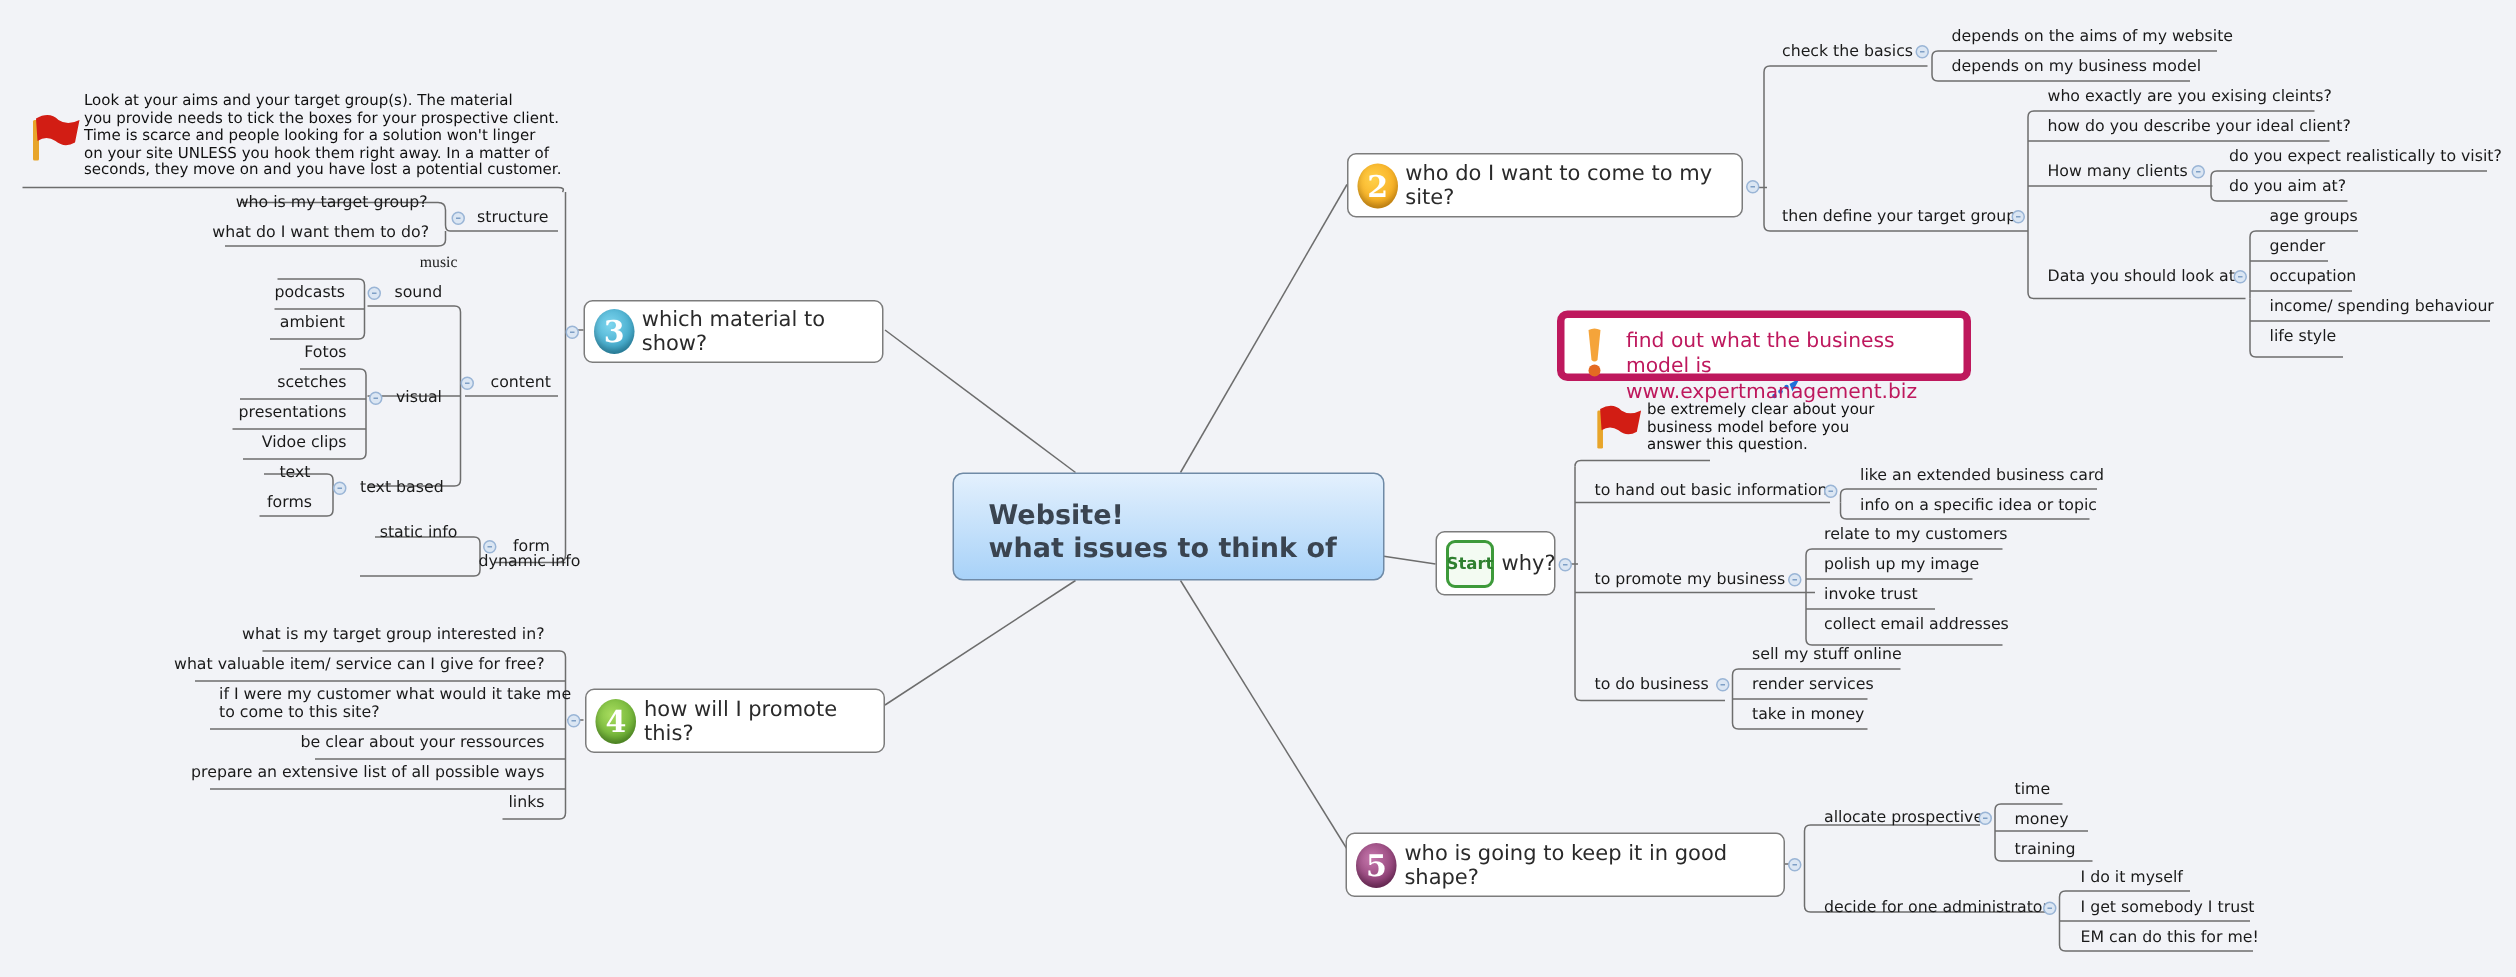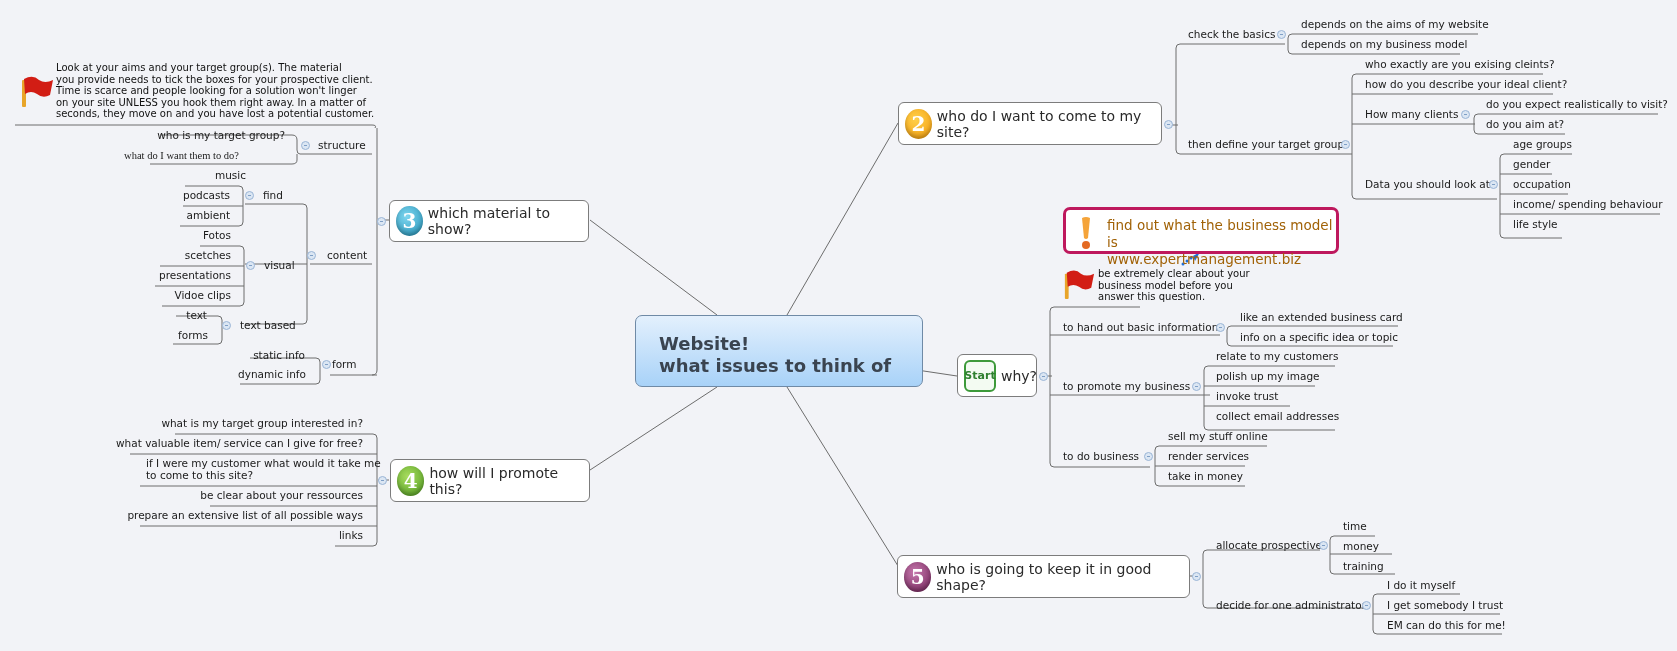--- a/index.html
+++ b/index.html
@@ -35,23 +35,23 @@
     font-size:11px; font-weight:bold; display:flex; align-items:center; justify-content:center;
     margin-right:5px; background:#f3fbf2;
   }
   .collapse {
     position:absolute; width:9px; height:9px; border-radius:50%; border:1px solid #9ab5d6;
     background:#dbe6f3; box-sizing:border-box;
   }
   .collapse::after { content:""; position:absolute; left:2px; top:3px; width:3px; height:1px; background:#7f9fc6; }
   .flag { position:absolute; }
   .callout {
-    position:absolute; left:1063px; top:207px; width:276px; height:47px; box-sizing:border-box;
-    background:#fff; border:3px solid #be185d; border-radius:7px; font-size:13.5px; line-height:17px;
-    color:#a16207; padding:7px 0 0 41px;
+    position:absolute; left:1038px; top:207px; width:276px; height:47px; box-sizing:border-box;
+    background:#fff; border:5px solid #be185d; border-radius:7px; font-size:13.5px; line-height:17px;
+    color:#be185d; padding:7px 0 0 41px;
   }
 </style>
 </head>
 <body>
 
 <svg class="lines" viewBox="0 0 1677 651">
   <g fill="none" stroke="#6d6d6d" stroke-width="1">
 
     <path d="M717 315 L590 220"></path>
     <path d="M787 315 L898 123"></path>
@@ -213,47 +213,47 @@
 </div>
 <div class="note" style="left:1098px; top:268px;">
   <div>be extremely clear about your</div>
   <div>business model before you</div>
   <div>answer this question.</div>
 </div>
 
 <div class="t" style="left:318px; top:139px;">structure</div>
 <div class="collapse" style="left:301px; top:141px;"></div>
 <div class="t r" style="right:1392px; top:129px;">who is my target group?</div>
-<div class="t r" style="right:1438px; top:149px;font-family:Liberation Serif, serif;">what do I want them to do?</div>
+<div class="t r" style="right:1391px; top:149px;">what do I want them to do?</div>
 
 <div class="t" style="left:327px; top:249px;">content</div>
 <div class="collapse" style="left:307px; top:251px;"></div>
 
-<div class="t" style="left:263px; top:189px;">find</div>
+<div class="t" style="left:263px; top:189px;">sound</div>
 <div class="collapse" style="left:245px; top:191px;"></div>
-<div class="t r" style="right:1431px; top:169px;">music</div>
+<div class="t r" style="right:1372px; top:169px;font-family:Liberation Serif, serif;">music</div>
 <div class="t r" style="right:1447px; top:189px;">podcasts</div>
 <div class="t r" style="right:1447px; top:209px;">ambient</div>
 
 <div class="t" style="left:264px; top:259px;">visual</div>
 <div class="collapse" style="left:246px; top:261px;"></div>
 <div class="t r" style="right:1446px; top:229px;">Fotos</div>
 <div class="t r" style="right:1446px; top:249px;margin-left:16px;">scetches</div>
 <div class="t r" style="right:1446px; top:269px;">presentations</div>
 <div class="t r" style="right:1446px; top:289px;">Vidoe clips</div>
 
 <div class="t" style="left:240px; top:319px;">text based</div>
 <div class="collapse" style="left:222px; top:321px;"></div>
 <div class="t r" style="right:1470px; top:309px;">text</div>
 <div class="t r" style="right:1469px; top:329px;">forms</div>
 
-<div class="t" style="left:332px; top:358px;">form</div>
+<div class="t" style="left:342px; top:358px;">form</div>
 <div class="collapse" style="left:322px; top:360px;"></div>
 <div class="t r" style="right:1372px; top:349px;">static info</div>
-<div class="t r" style="right:1371px; top:368px;">dynamic info</div>
+<div class="t r" style="right:1290px; top:368px;">dynamic info</div>
 
 <div class="t r" style="right:1314px; top:417px;">what is my target group interested in?</div>
 <div class="t r" style="right:1314px; top:437px;">what valuable item/ service can I give for free?</div>
 <div class="t" style="left:146px; top:457px; line-height:12px;">
   <div>if I were my customer what would it take me</div>
   <div>to come to this site?</div>
 </div>
 <div class="t r" style="right:1314px; top:489px;">be clear about your ressources</div>
 <div class="t r" style="right:1314px; top:509px;">prepare an extensive list of all possible ways</div>
 <div class="t r" style="right:1314px; top:529px;">links</div>

